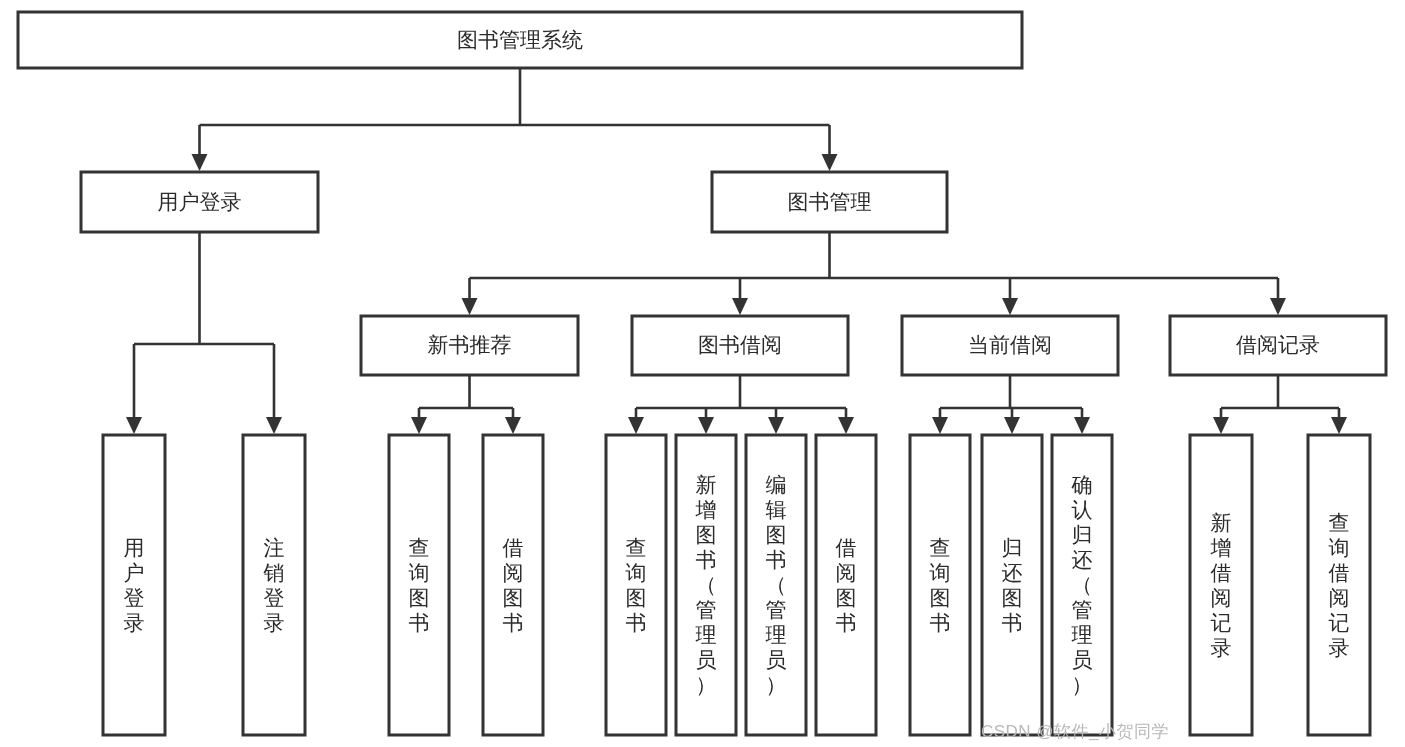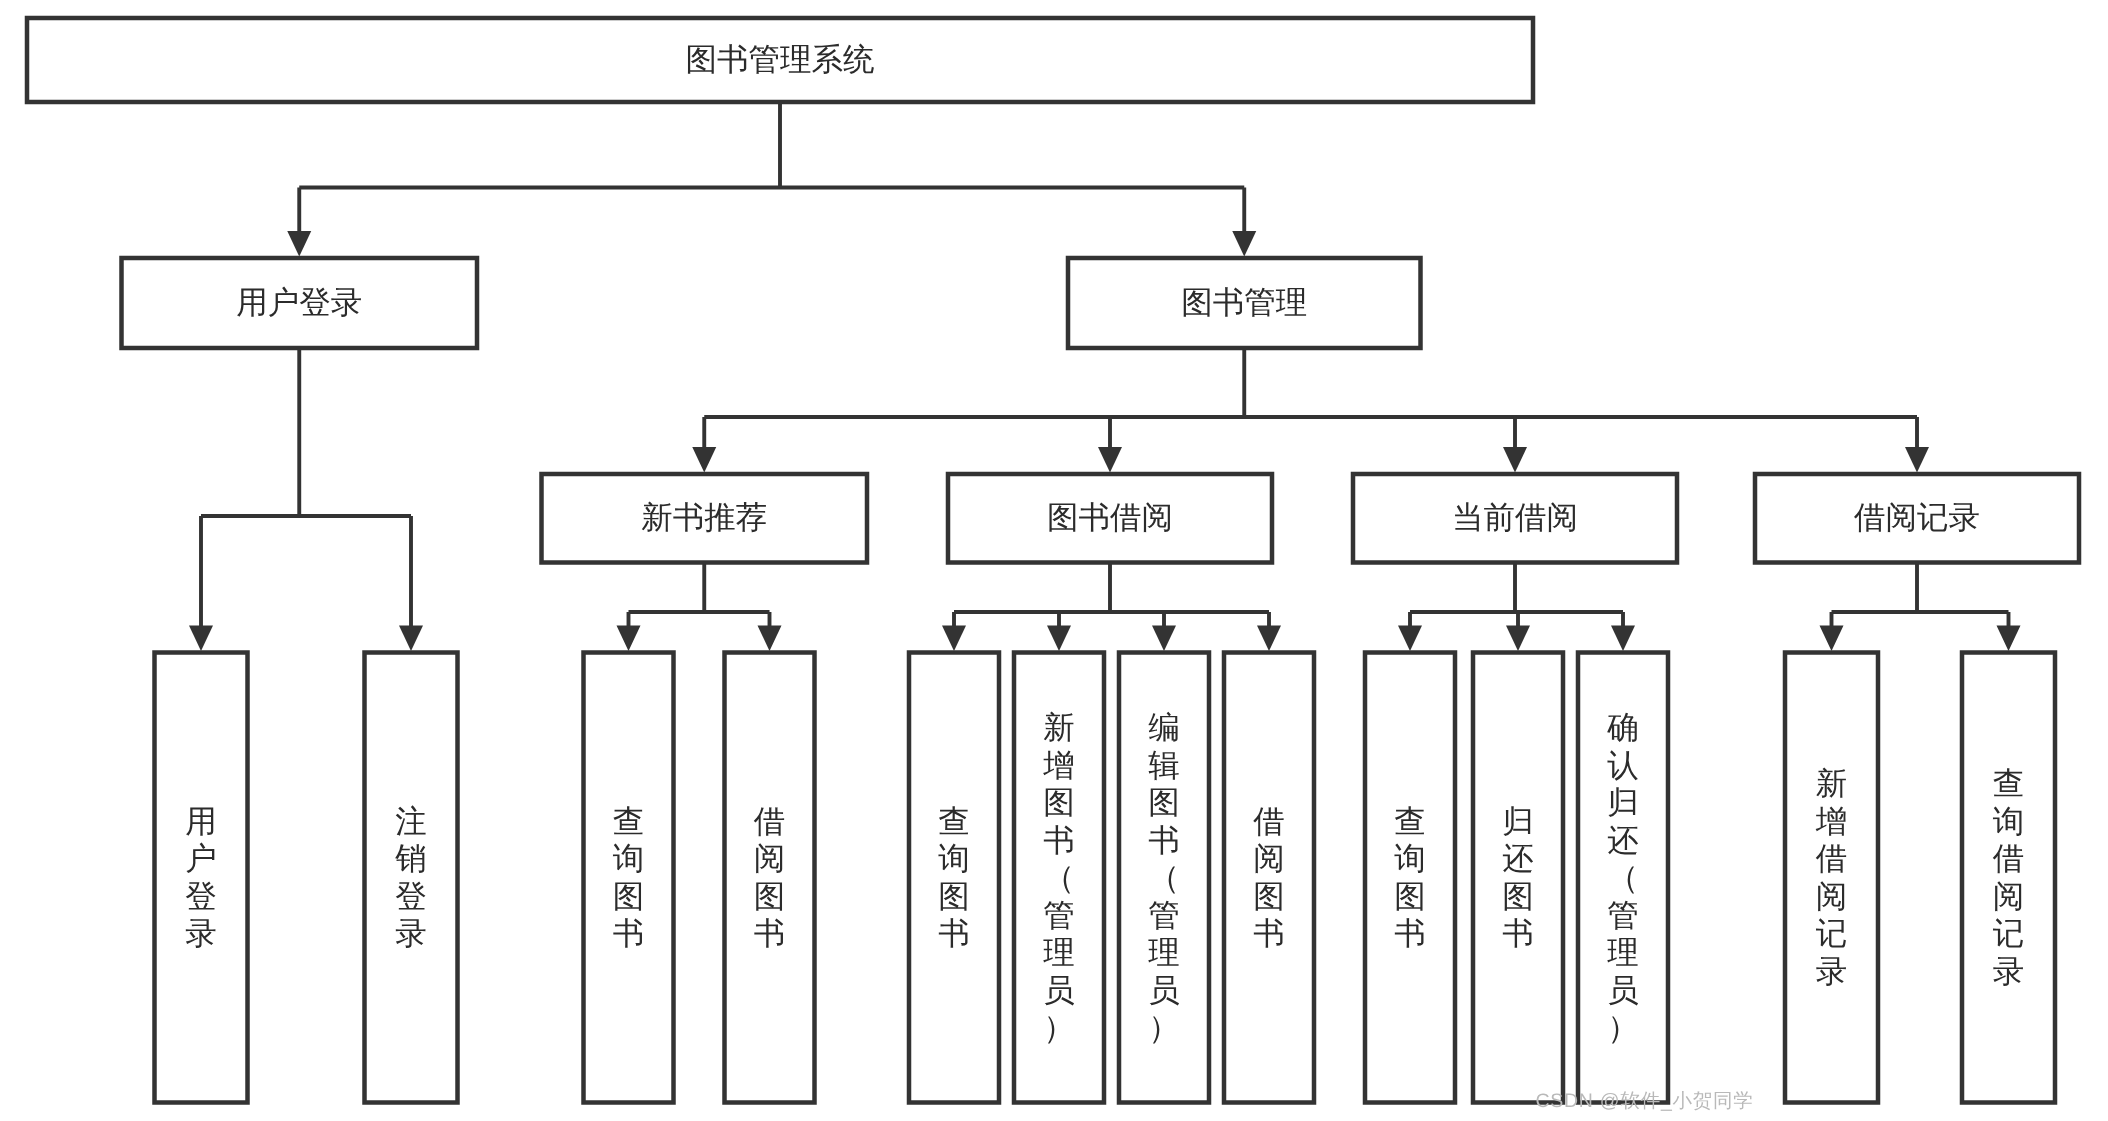--- a/index.html
+++ b/index.html
@@ -55,21 +55,21 @@
     font-family: "Liberation Sans", "DejaVu Sans", sans-serif;
     font-size: 21px;
     fill: #2b2b2b;
     text-anchor: middle;
   }
   .watermark {
     position: absolute;
     right: 8px;
     bottom: 4px;
     font-family: "Liberation Sans", "DejaVu Sans", sans-serif;
-    font-size: 13px;
+    font-size: 17px;
     color: #b9b9b9;
     letter-spacing: 0.5px;
     white-space: nowrap;
     user-select: none;
   }
 </style>
 </head>
 <body>
 
 <div id="diagram-root">

